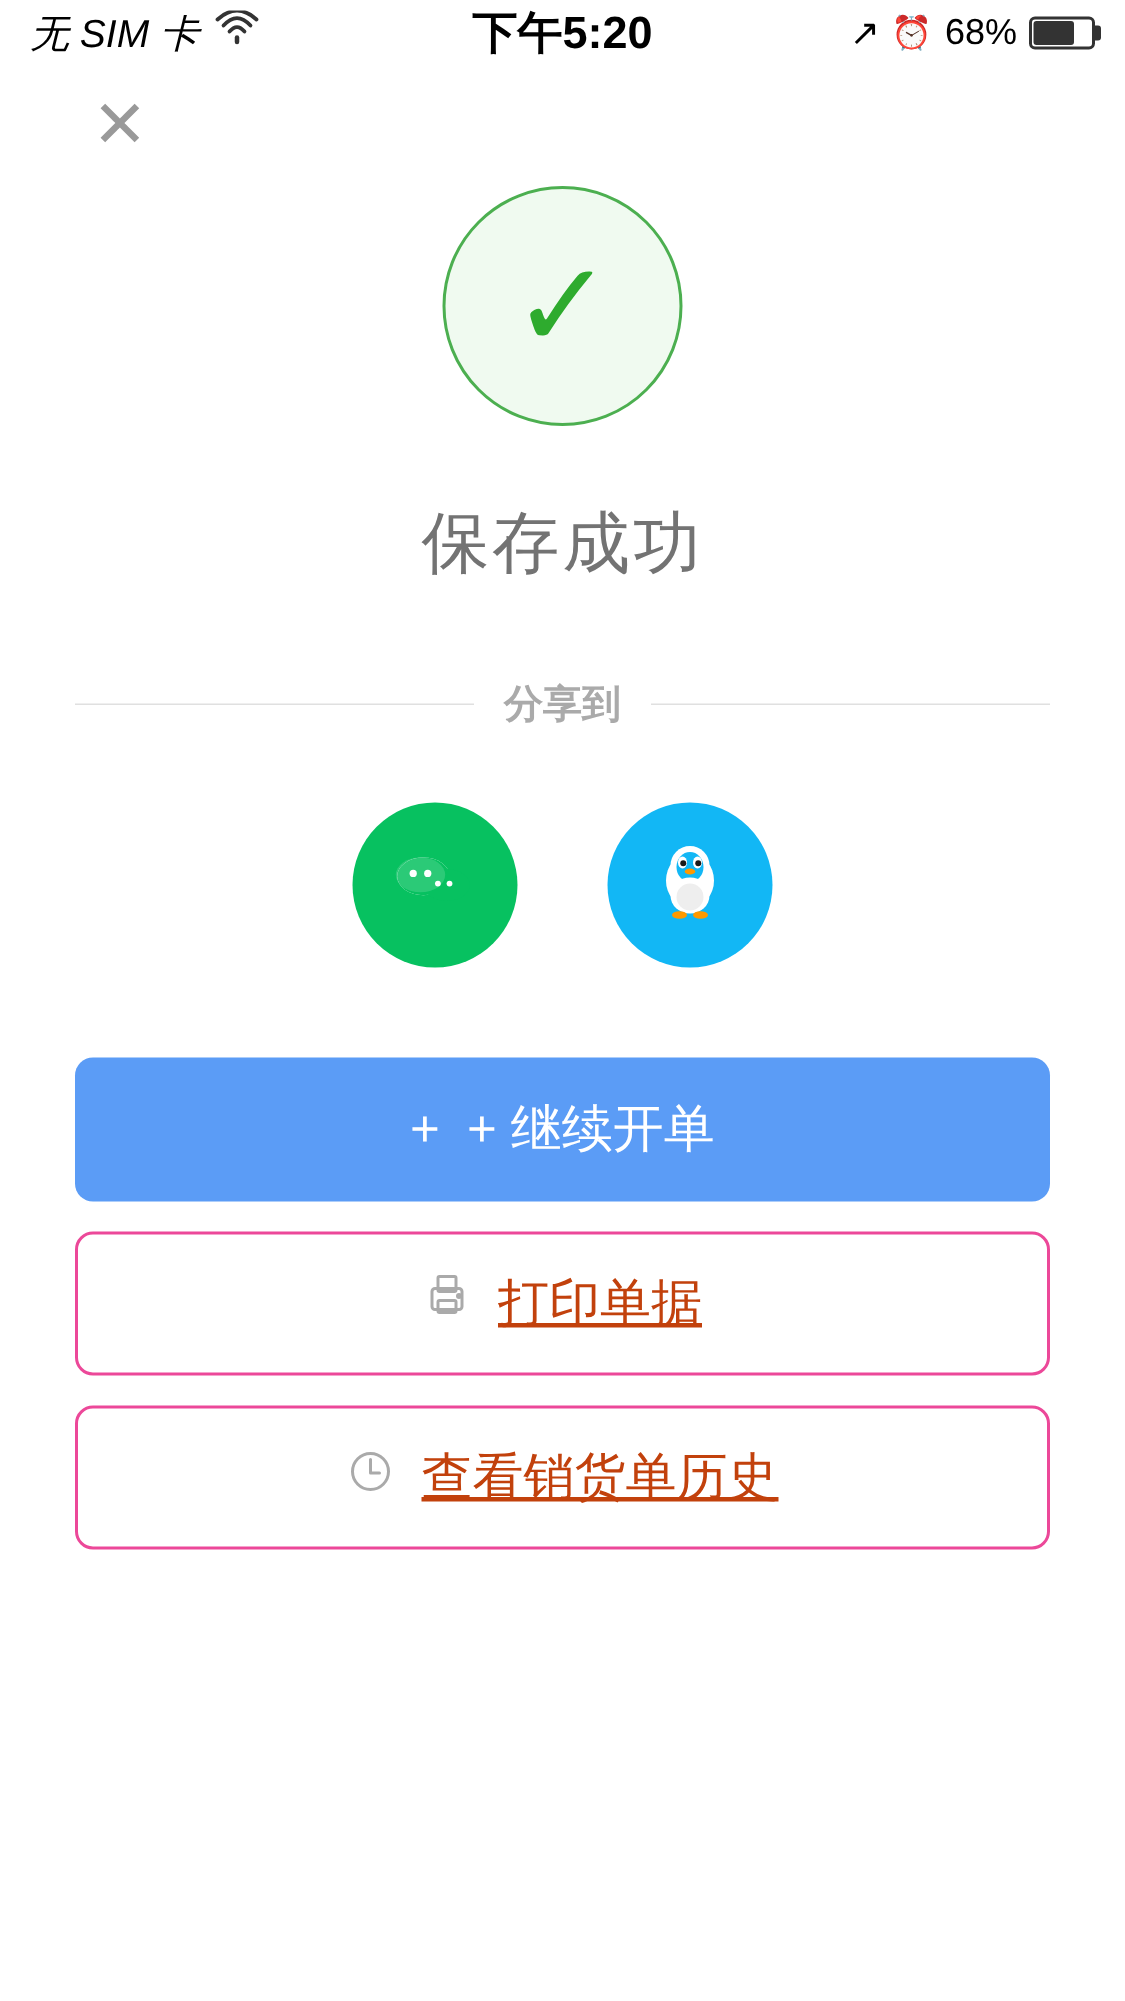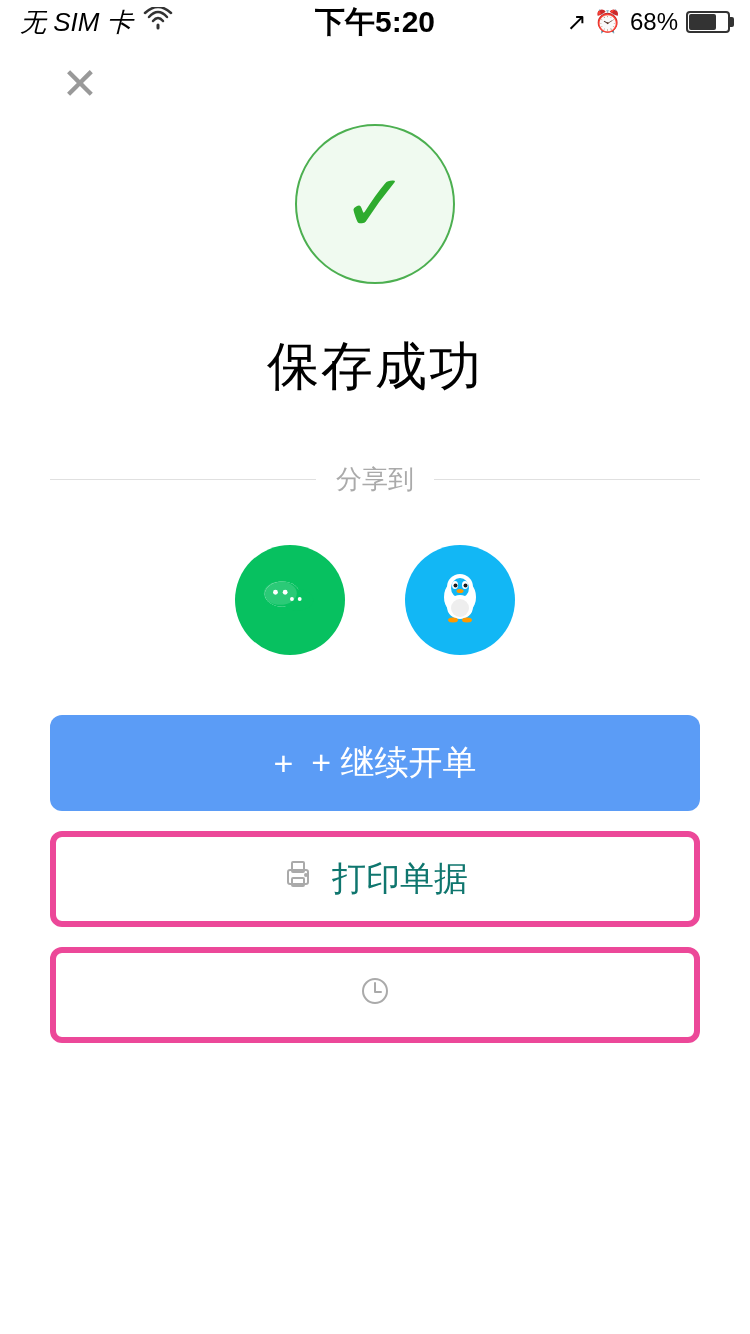--- a/index.html
+++ b/index.html
@@ -113,23 +113,23 @@
       margin-bottom: 48px;
     }
     .checkmark {
       font-size: 80px;
       color: #2eab2e;
       line-height: 1;
     }
 
     
     .success-title {
-      font-size: 52px;
+      font-size: 45px;
       font-weight: 500;
-      color: #000000;
+      color: #737373;
       margin-bottom: 60px;
       letter-spacing: 2px;
     }
 
     
     .share-section {
       width: 100%;
       padding: 0 50px;
       margin-bottom: 60px;
     }
@@ -141,20 +141,21 @@
     }
     .divider-line {
       flex: 1;
       height: 1px;
       background: #e0e0e0;
     }
     .share-label {
       font-size: 26px;
       color: #aaaaaa;
       white-space: nowrap;
+      font-weight: bold;
     }
 
     .share-icons {
       display: flex;
       justify-content: center;
       gap: 60px;
     }
     .share-icon-btn {
       width: 110px;
       height: 110px;
@@ -203,22 +204,23 @@
       font-size: 34px;
       cursor: pointer;
       border: none;
     }
     .btn-primary {
       background: #5b9cf6;
       color: #ffffff;
     }
     .btn-secondary {
       background: #ffffff;
-      color: #0f766e;
-      border: 6px solid #ec4899;
+      color: #c2410c;
+      border: 2px solid #ec4899;
+      text-decoration: underline;
     }
   </style>
 </head>
 <body>
 
 <div class="status-bar">
   <div class="status-left">
     <span>无 SIM 卡</span>
     <span>
       <svg width="30" height="24" viewBox="0 0 30 24" fill="none">
@@ -329,16 +331,17 @@
       <span>打印单据</span>
     </button>
 
     <button class="btn btn-secondary">
       <span>
         <svg width="32" height="32" viewBox="0 0 32 32" fill="none">
           <circle cx="16" cy="16" r="12" stroke="#aaa" stroke-width="2"></circle>
           <polyline points="16,8 16,17 22,17" stroke="#aaa" stroke-width="2" stroke-linecap="round" stroke-linejoin="round"></polyline>
         </svg>
       </span>
+      <span>查看销货单历史</span>
     </button>
   </div>
 
 </div>
 
 </body></html>

